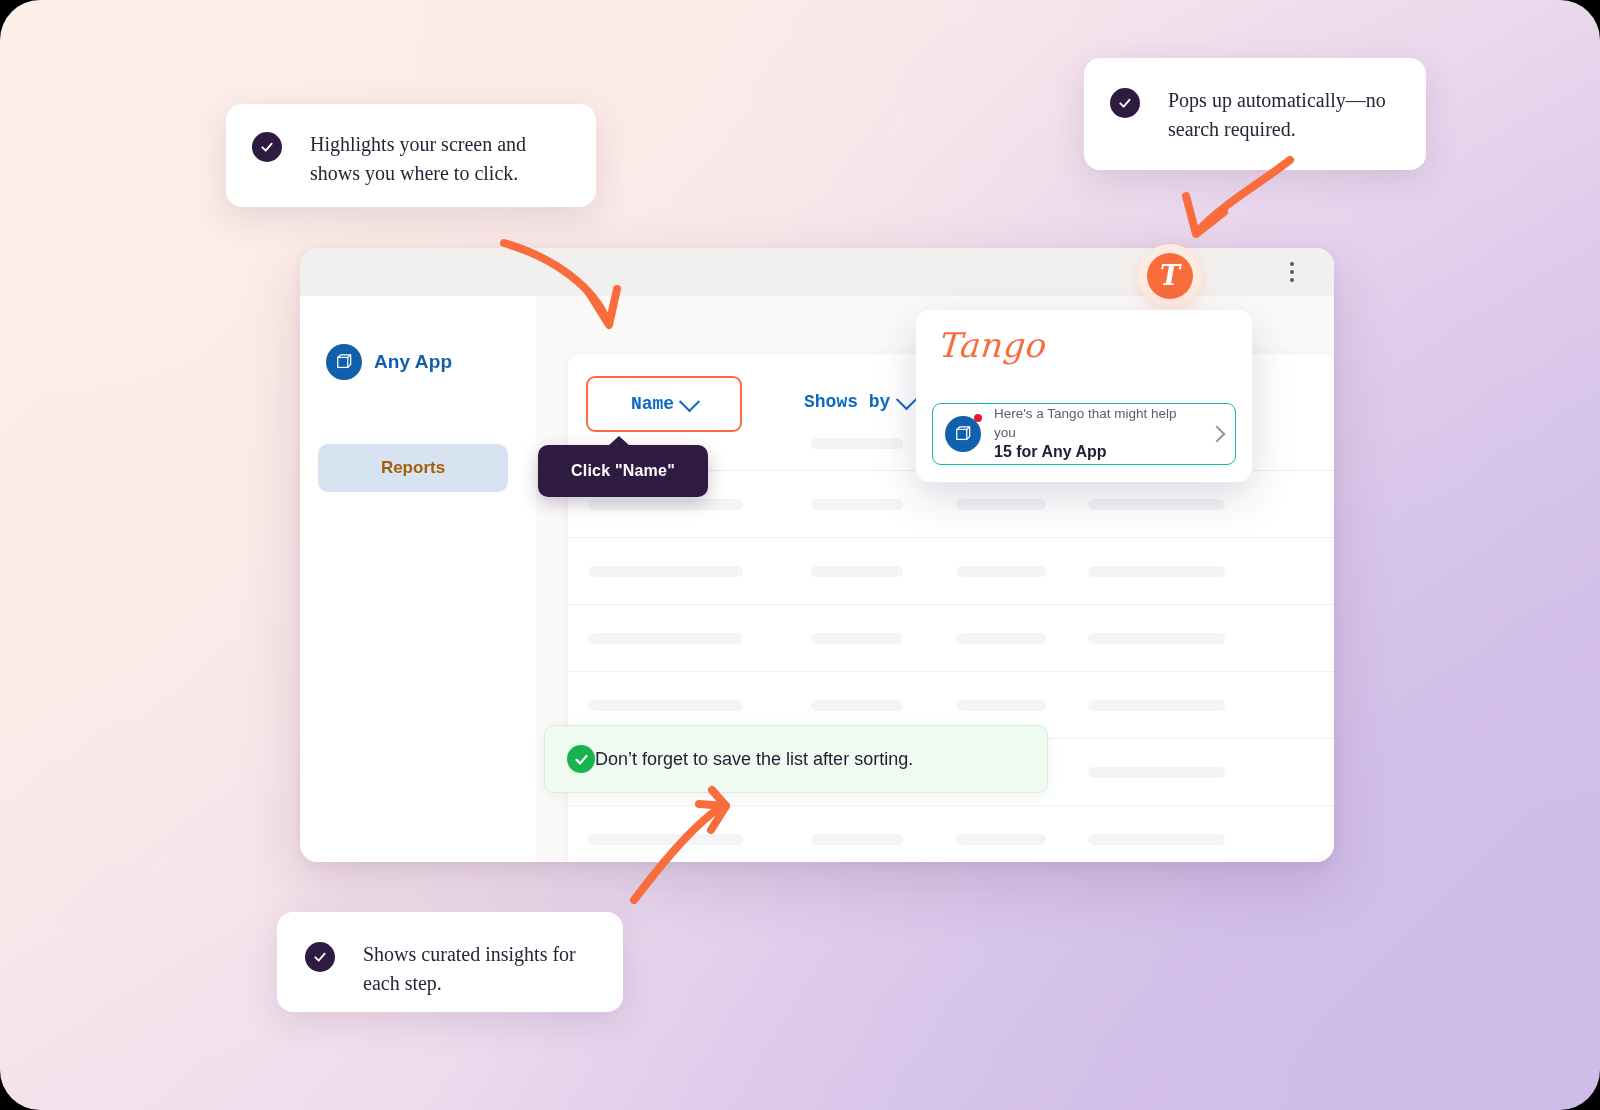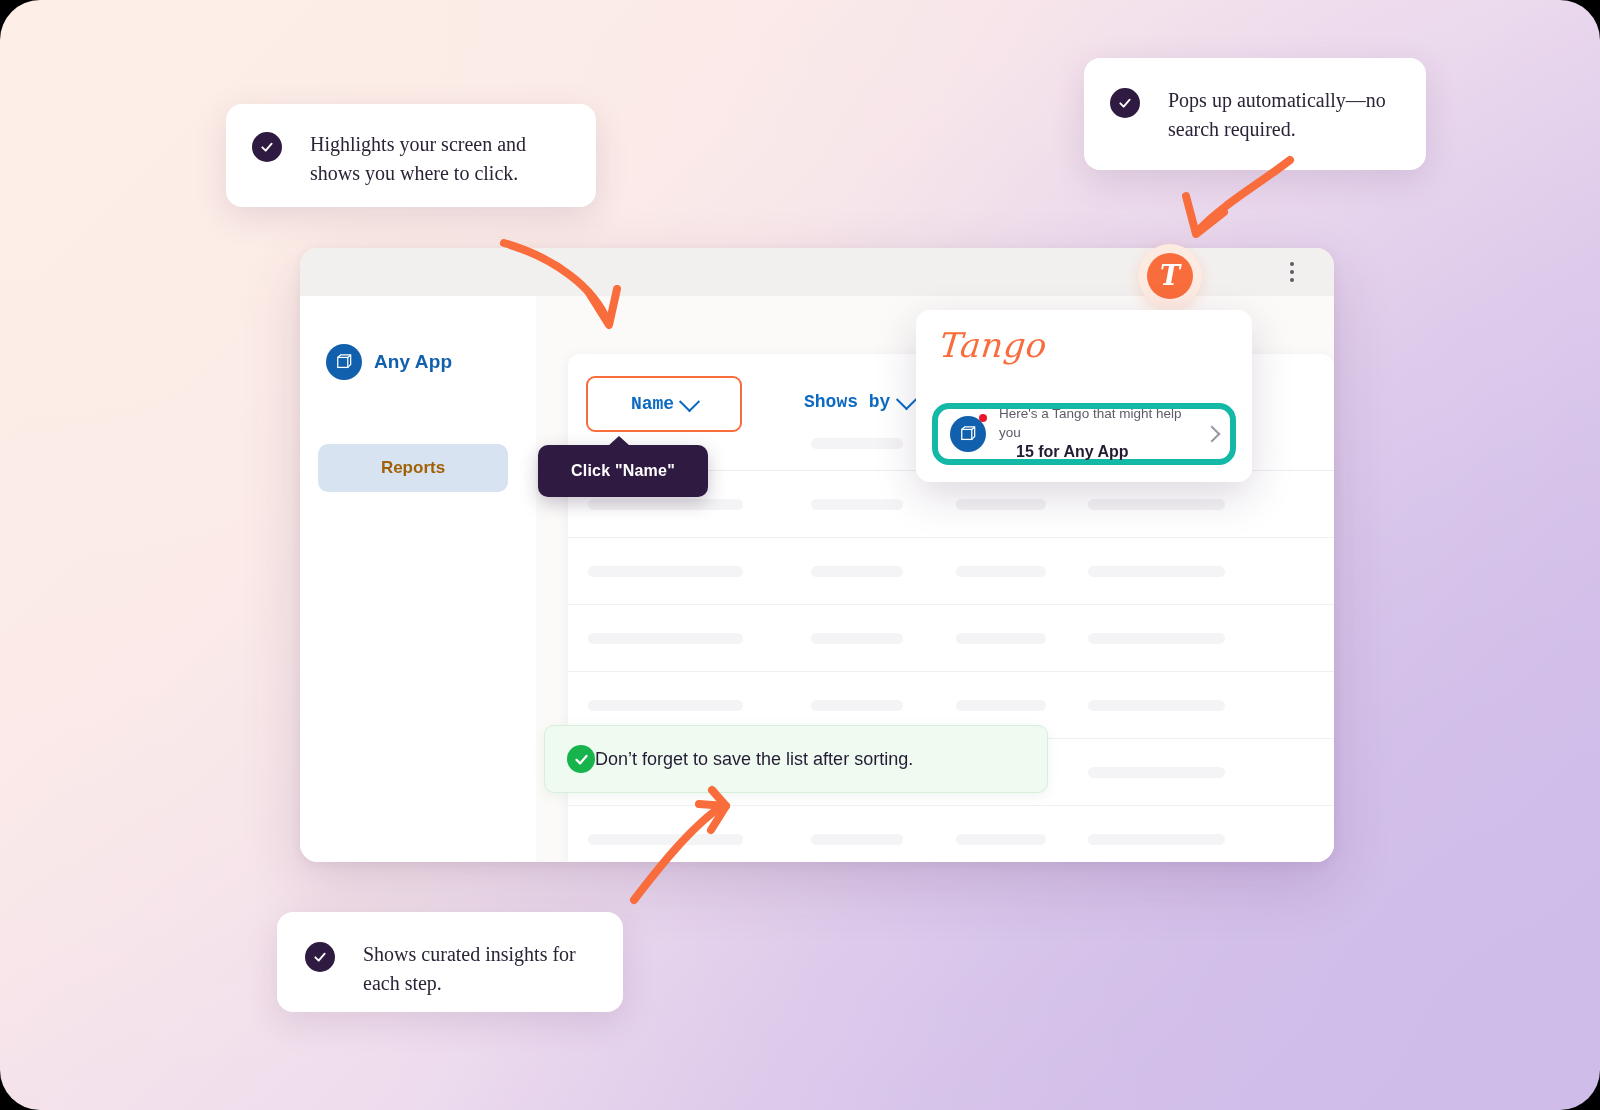--- a/index.html
+++ b/index.html
@@ -322,22 +322,22 @@
     color: #f96c3c;
     letter-spacing: .5px;
     transform: skewX(-6deg);
   }
   #tango-suggestion {
     position: absolute;
     left: 16px;
     top: 93px;
     width: 304px;
     height: 62px;
-    border: 6px solid #14b8a6;
-    border-radius: 17px;
+    border: 1px solid #14b8a6;
+    border-radius: 9px;
     background: #fff;
     display: flex;
     align-items: center;
     padding: 0 12px;
     box-sizing: border-box;
     gap: 13px;
     cursor: pointer;
   }
   #tango-suggestion .icon-wrap {
     position: relative;
@@ -354,21 +354,20 @@
   #tango-suggestion .txt-top {
     font-size: 13.5px;
     color: #5f5b68;
     line-height: 1.35;
   }
   #tango-suggestion .txt-bot {
     font-size: 16px;
     font-weight: bold;
     color: #241c33;
     line-height: 1.3;
-    margin-left: 17px;
   }
   #tango-suggestion .row-chevron {
     margin-left: auto;
     width: 10px; height: 10px;
     border-right: 2px solid #9a96a3;
     border-top: 2px solid #9a96a3;
     transform: rotate(45deg);
     flex: none;
   }
 

